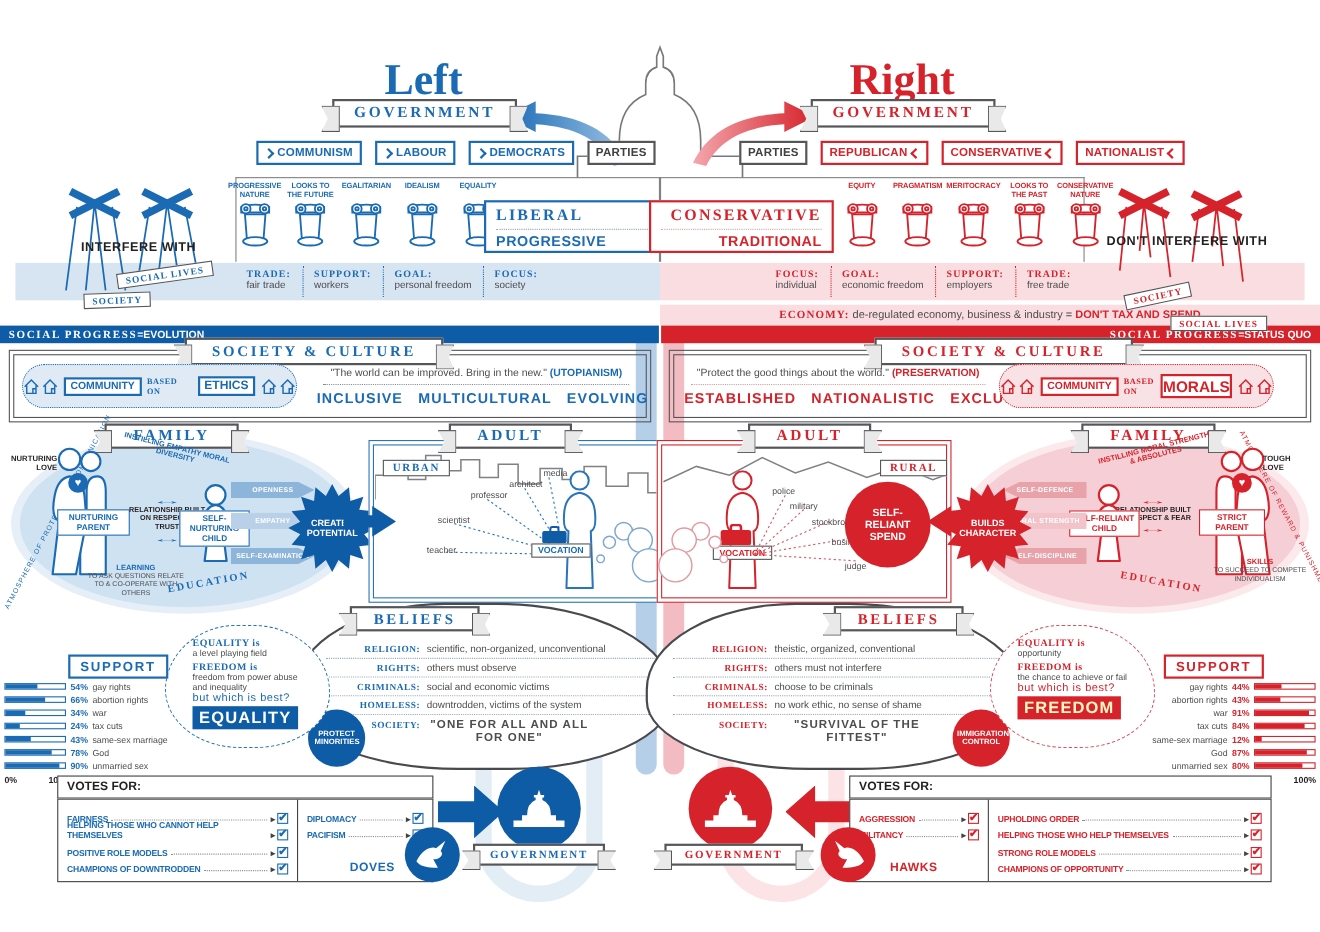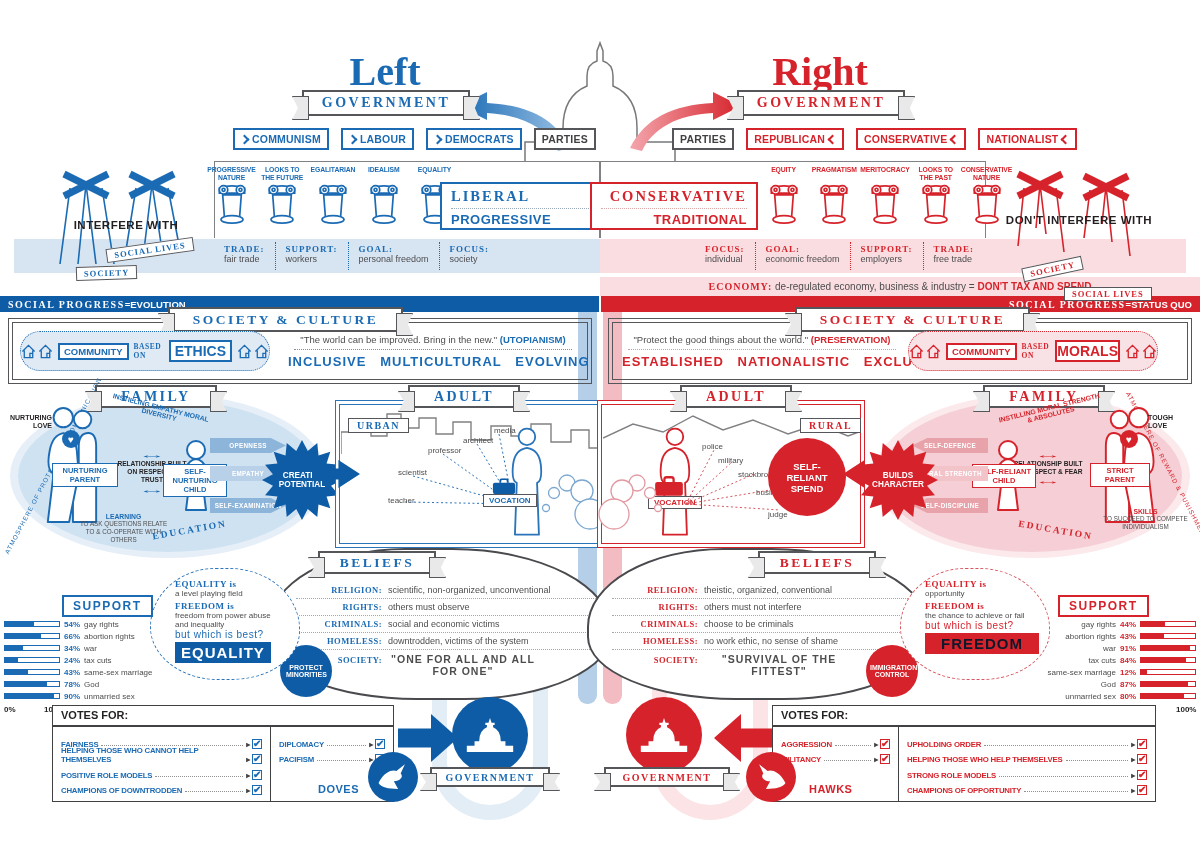--- a/index.html
+++ b/index.html
@@ -360,21 +360,21 @@
     <span class="housebox blue">
         <svg width="15" height="15">
           <use href="#house"></use>
         </svg>
         <svg width="15" height="15">
           <use href="#house"></use>
         </svg>
       </span>
     <span class="wbox" style="font-size:9.5px;padding:1px 4px;border-width:2px">COMMUNITY</span>
     <span class="ser blue" style="font-size:7.5px;letter-spacing:0.5px">BASED ON</span>
-    <span class="wbox" style="font-size:14px;padding:1px 4px;border-width:2px">ETHICS</span>
+    <span class="wbox" style="font-size:11px;padding:1px 4px;border-width:2px">ETHICS</span>
     <span class="housebox blue">
         <svg width="15" height="15">
           <use href="#house"></use>
         </svg>
         <svg width="15" height="15">
           <use href="#house"></use>
         </svg>
       </span>
   </div>
   <div class="t ctr" style="left:288px;top:334px;width:290px">
@@ -638,21 +638,21 @@
     <div class="gry" style="font-size:8px;width:100px">freedom from power abuse and inequality</div>
     <div class="blue" style="font-size:10px;letter-spacing:0.5px">but which is best?</div>
     <div style="display:inline-block;background:var(--dblue);color:#fff;font-weight:700;font-size:15px;letter-spacing:1px;padding:2px 6px;margin-top:2px">EQUALITY</div>
   </div>
   <div class="t dcloud" style="left:900px;top:568px;width:150px;height:112px;border-color:#d6555e;padding:10px 0 0 24px">
     <div class="ser red" style="font-size:9px;letter-spacing:0.5px">EQUALITY is</div>
     <div class="gry" style="font-size:8px">opportunity</div>
     <div class="ser red" style="font-size:9px;margin-top:3px;letter-spacing:0.5px">FREEDOM is</div>
     <div class="gry" style="font-size:8px;width:100px">the chance to achieve or fail</div>
     <div class="red" style="font-size:10px;letter-spacing:0.5px">but which is best?</div>
-    <div style="display:inline-block;background:var(--red);color:#0f172a;font-weight:700;font-size:15px;letter-spacing:1px;padding:2px 16px;margin-top:2px">FREEDOM</div>
+    <div style="display:inline-block;background:var(--red);color:#fef9c3;font-weight:700;font-size:15px;letter-spacing:1px;padding:2px 6px;margin-top:2px">FREEDOM</div>
   </div>
 
   <div class="t wbox" style="left:62px;top:595px;padding:2px 9px;font-size:12px;letter-spacing:1.5px;border-width:2px">SUPPORT</div>
   <div class="t" style="left:4px;top:619px">
     <div class="srow">
         <span class="track" style="border-color:var(--blue)">
           <span class="fill" style="background: var(--blue); display: block; width: 54%;"></span>
         </span>
         <span class="pct blue">54%</span>
         <span class="slab">gay rights</span>

